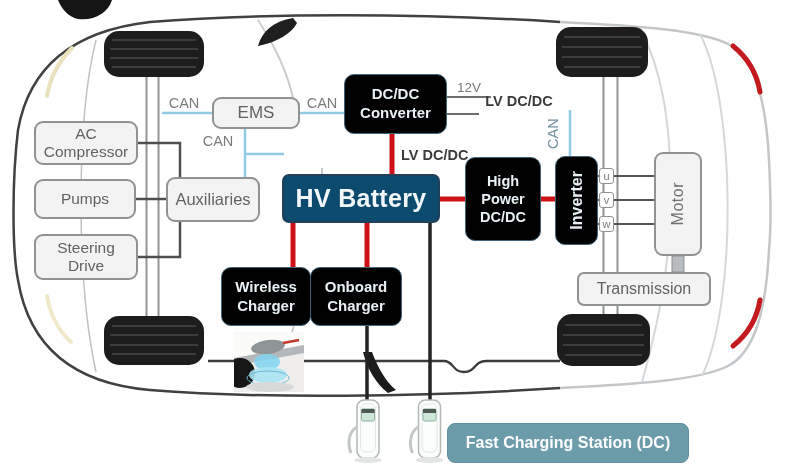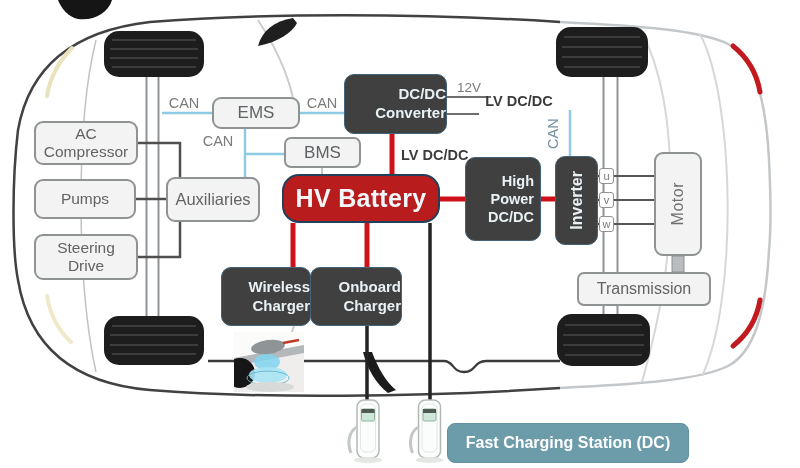--- a/index.html
+++ b/index.html
@@ -3,25 +3,25 @@
 <meta charset="utf-8">
 <style>
   html,body{margin:0;padding:0;background:#ffffff;}
   #stage{
     position:relative;width:800px;height:468px;background:#ffffff;overflow:hidden;
     font-family:"Liberation Sans","DejaVu Sans",sans-serif;
   }
   #car-svg{position:absolute;left:0;top:0;width:800px;height:468px;}
   .abs{position:absolute;box-sizing:border-box;display:flex;align-items:center;justify-content:center;text-align:center;}
   .module{
-    background:#404040;border:1px solid #426379;border-radius:10px;
-    color:#e9f1f5;font-weight:bold;font-size:15px;line-height:1.25;text-align:right;
+    background:#000000;border:1px solid #426379;border-radius:10px;
+    color:#e9f1f5;font-weight:bold;font-size:15px;line-height:1.25;
   }
   .battery{
-    background:#b91c1c;border:2px solid #23405a;border-radius:17px;
+    background:#0c4a6e;border:2px solid #23405a;border-radius:7px;
     color:#f3f7f9;font-weight:bold;font-size:25px;letter-spacing:.3px;
   }
   .plain{
     background:#f3f3f3;border:2px solid #8f9394;border-radius:9px;
     color:#636363;font-size:15.5px;line-height:1.15;
   }
   .small-plain{border-radius:7px;font-size:17px;font-weight:500;color:#5f6264;}
   .station{
     background:#6c9baa;border:1px solid #5f91a2;border-radius:8px;
     color:#ffffff;font-weight:bold;font-size:16px;
@@ -190,21 +190,20 @@
   <div class="abs wire-label vtext" style="left:544px;top:110px;width:18px;height:48px;color:#73909f;">CAN</div>
   <div class="abs wire-label" style="left:450px;top:80px;width:38px;height:15px;font-size:13.5px;">12V</div>
   <div class="abs bold-label" style="left:480px;top:93px;width:78px;height:16px;">LV DC/DC</div>
   <div class="abs bold-label" style="left:401px;top:147px;width:78px;height:16px;justify-content:flex-start;">LV DC/DC</div>
 
   <div class="abs plain" style="left:34px;top:121px;width:104px;height:44px;padding:0 5px;">AC Compressor</div>
   <div class="abs plain" style="left:34px;top:179px;width:102px;height:40px;">Pumps</div>
   <div class="abs plain" style="left:34px;top:234px;width:104px;height:46px;padding:0 18px;">Steering Drive</div>
   <div class="abs plain" style="left:166px;top:177px;width:94px;height:45px;font-size:16.5px;">Auxiliaries</div>
   <div class="abs plain small-plain" style="left:212px;top:97px;width:88px;height:32px;border-radius:9px;">EMS</div>
-  <div class="abs plain small-plain" style="left:284px;top:137px;width:77px;height:31px;">BMS</div>
   <div class="abs plain" style="left:654px;top:152px;width:48px;height:104px;font-size:16px;letter-spacing:.5px;color:#717171;">
       <span class="vtext">Motor</span>
     </div>
   <div class="abs plain" style="left:577px;top:272px;width:134px;height:34px;font-size:16px;border-radius:7px;">Transmission</div>
 
   <div class="abs module" style="left:344px;top:74px;width:103px;height:60px;">DC/DC Converter</div>
   <div class="abs module" style="left:465px;top:157px;width:76px;height:84px;font-size:14.5px;padding:0 6px;">High Power DC/DC</div>
   <div class="abs module" style="left:555px;top:156px;width:43px;height:89px;font-size:16px;">
       <span class="vtext">Inverter</span>
     </div>

